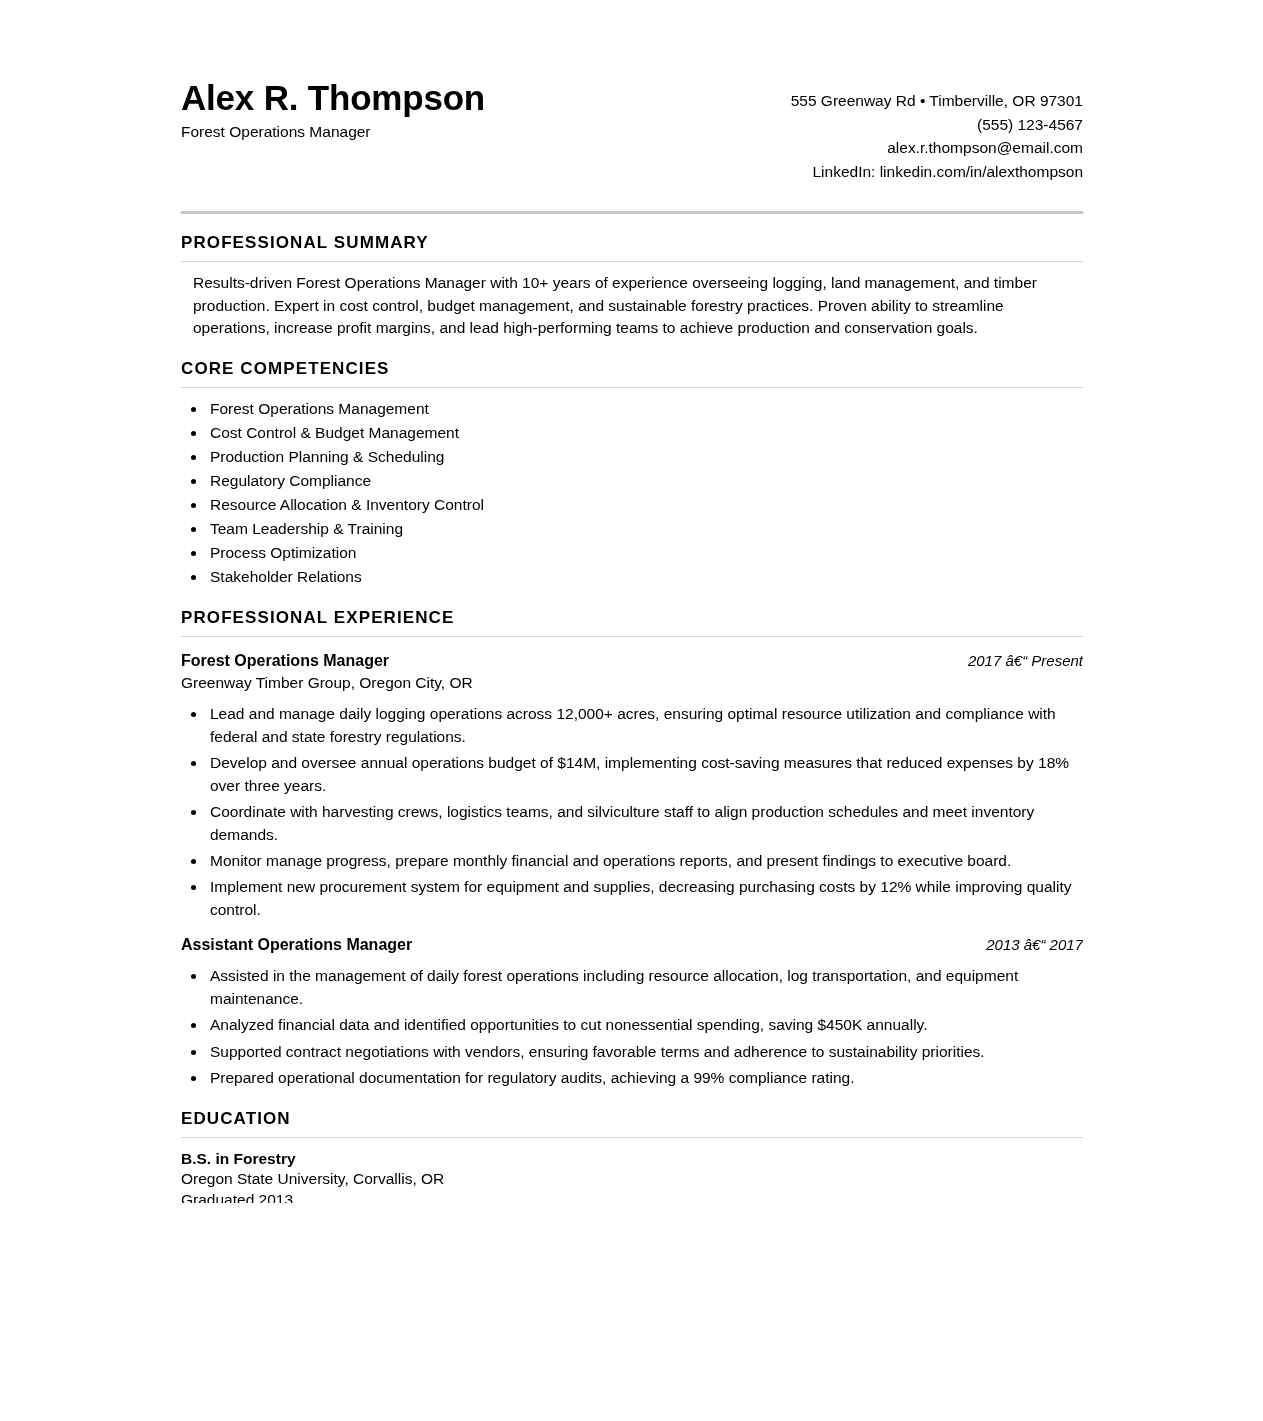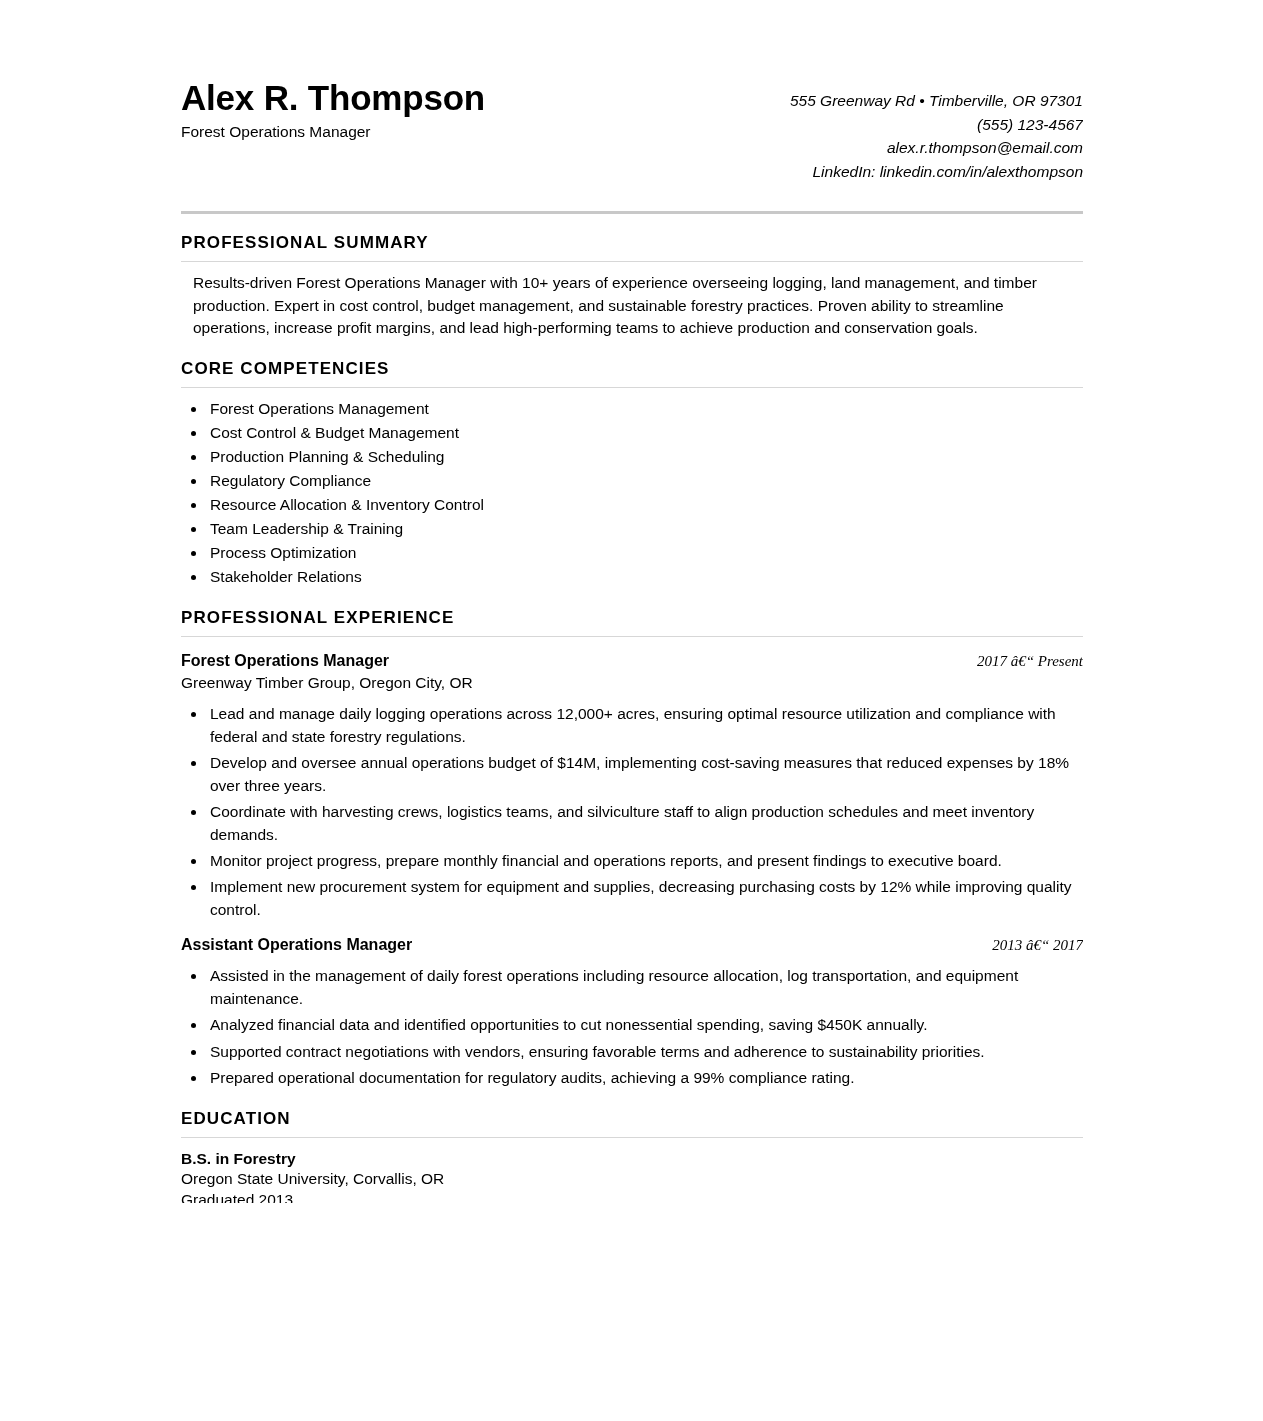--- a/index.html
+++ b/index.html
@@ -53,21 +53,20 @@
     font-size: 15.5px;
     font-weight: normal;
     line-height: 1.35;
     margin: 4px 0 0 0;
     white-space: nowrap;
   }
   .header-right {
     flex: 0 0 auto;
     text-align: right;
     padding-top: 11px;
-    font-style: italic;
   }
   .contact-line {
     font-size: 15.5px;
     line-height: 1.52;
     white-space: nowrap;
   }
 
   .header-rule {
     border: 0;
     border-top: 3px solid #c8c8c8;
@@ -138,21 +137,20 @@
     font-size: 16px;
     font-weight: bold;
     line-height: 1.3;
   }
   .job-dates {
     font-size: 15px;
     font-style: italic;
     line-height: 1.3;
     white-space: nowrap;
     margin-left: 16px;
-    font-family: Liberation Serif, serif;
   }
   .job-company {
     font-size: 15.5px;
     line-height: 1.35;
     margin-top: 1px;
   }
 
   
   .edu-block {
     margin-top: 11px;
@@ -215,21 +213,21 @@
       <div class="job">
         <div class="job-head">
           <span class="job-title">Forest Operations Manager</span>
           <span class="job-dates">2017 â€“ Present</span>
         </div>
         <div class="job-company">Greenway Timber Group, Oregon City, OR</div>
         <ul class="bullets exp">
           <li>Lead and manage daily logging operations across 12,000+ acres, ensuring optimal resource utilization and compliance with federal and state forestry regulations.</li>
           <li>Develop and oversee annual operations budget of $14M, implementing cost-saving measures that reduced expenses by 18% over three years.</li>
           <li>Coordinate with harvesting crews, logistics teams, and silviculture staff to align production schedules and meet inventory demands.</li>
-          <li>Monitor project progress, prepare monthly financial and operations reports, and present findings to executive board.</li>
+          <li>Monitor manage progress, prepare monthly financial and operations reports, and present findings to executive board.</li>
           <li>Implement new procurement system for equipment and supplies, decreasing purchasing costs by 12% while improving quality control.</li>
         </ul>
       </div>
 
       <div class="job">
         <div class="job-head">
           <span class="job-title">Assistant Operations Manager</span>
           <span class="job-dates">2013 â€“ 2017</span>
         </div>
         <ul class="bullets exp">

